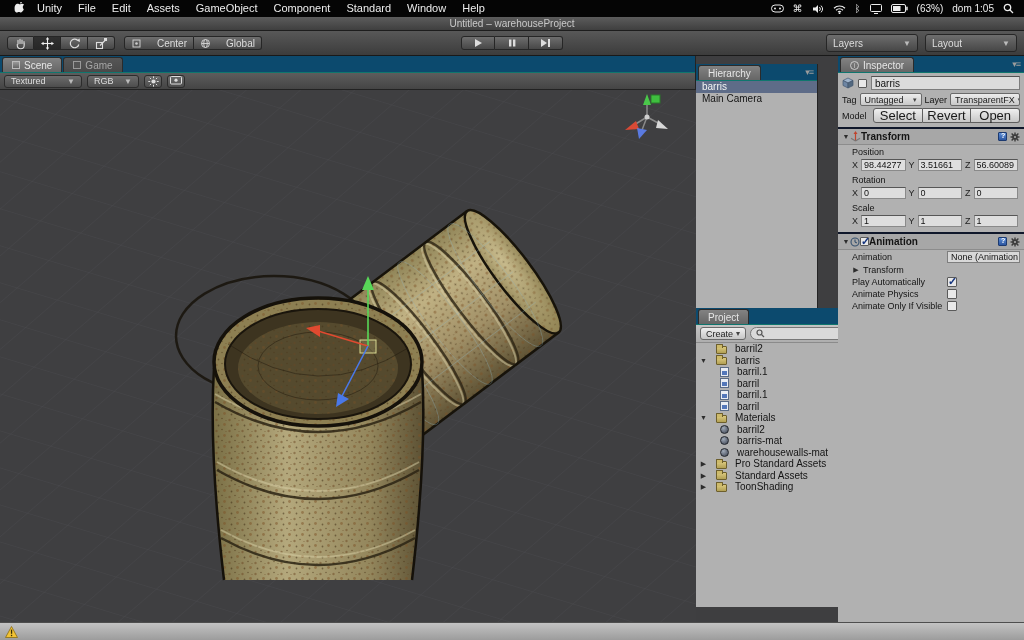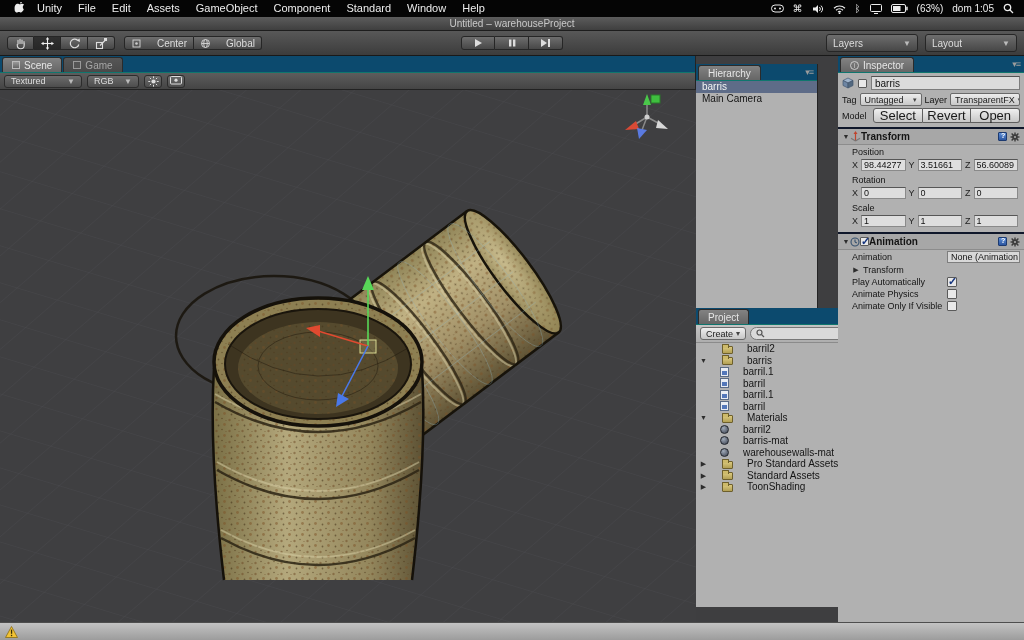--- a/index.html
+++ b/index.html
@@ -52,21 +52,21 @@
 
   
   .hrow{height:12px;line-height:12px;font-size:10px;padding-left:6px;color:#141414;white-space:nowrap}
   .hrow.selected{background:#5e6c88;color:#f4f4f4}
 
   
   .projbar{height:18px;background:linear-gradient(#c4c4c4,#aeaeae);border-bottom:1px solid #8b8b8b;display:flex;align-items:center;gap:4px;padding:0 4px;flex:none}
   .createbtn{height:13px;padding:0 5px;display:flex;align-items:center;gap:3px;background:linear-gradient(#efefef,#c6c6c6);border:1px solid #6a6a6a;border-radius:3px;font-size:9px;color:#222}
   .searchwrap{flex:1;height:13px;background:#dadada;border:1px solid #777;border-radius:7px;display:flex;align-items:center;gap:2px;padding:0 5px}
   .searchwrap input{flex:1;min-width:0;border:none;background:transparent;font-size:9px;outline:none;color:#222}
-  .prow{display:flex;align-items:center;gap:14px;height:11.5px;font-size:10px;padding-left:3px;color:#141414;white-space:nowrap}
+  .prow{display:flex;align-items:center;gap:8px;height:11.5px;font-size:10px;padding-left:3px;color:#141414;white-space:nowrap}
   .prow.d1{padding-left:24px}
   .tri{width:9px;flex:none;font-size:7px;color:#2d2d2d;text-align:center;line-height:1}
   .tri.open::before{content:"▼"}
   .tri.closed::before{content:"▶"}
   .ficon{display:inline-block;position:relative;flex:none}
   .folder{width:11px;height:8px;background:linear-gradient(#dbc97e,#b2a054);border:1px solid #6d5f2c;border-radius:1px;margin-top:2px}
   .folder::before{content:"";position:absolute;top:-3px;left:-1px;width:5px;height:3px;background:#cdba6a;border:1px solid #6d5f2c;border-bottom:none;border-radius:1px 1px 0 0}
   .model{width:9px;height:10px;background:#e9edf3;border:1px solid #5a6b85}
   .model::after{content:"";position:absolute;left:1px;bottom:1px;width:5px;height:4px;background:#5478ba}
   .material{width:9px;height:9px;border-radius:50%;background:radial-gradient(circle at 35% 30%,#a0aab8,#3a404e);border:1px solid #23272e}

